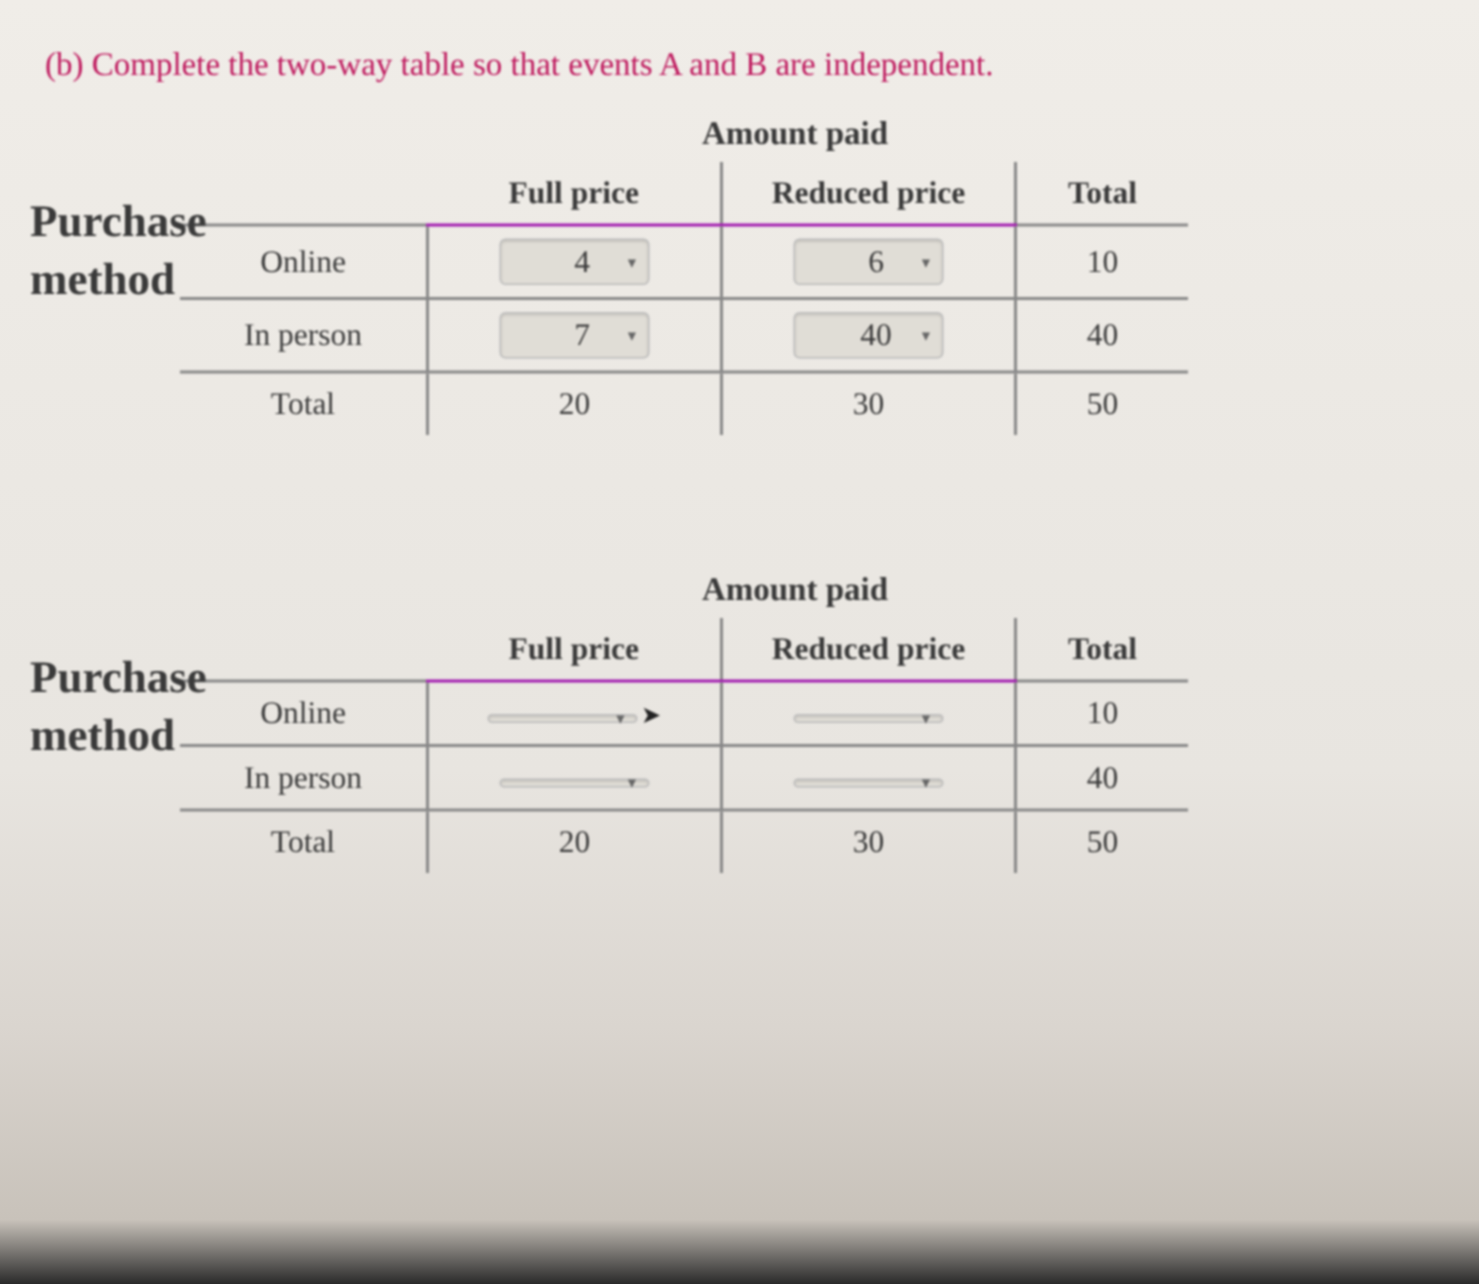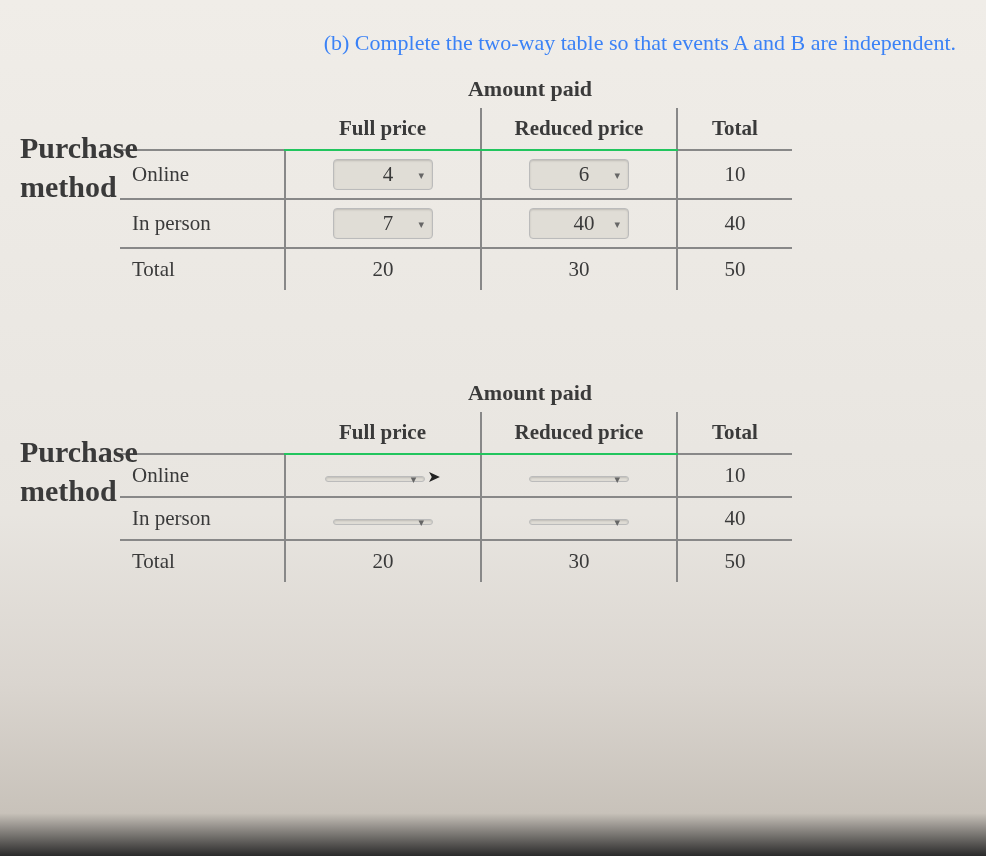--- a/index.html
+++ b/index.html
@@ -12,22 +12,21 @@
     background: linear-gradient(to bottom, #f0ede8 0%, #e8e5e0 60%, #dad5cf 80%, #c8c2ba 95%, #2a2a2a 100%);
     color: #3a3a3a;
     filter: blur(0.6px);
   }
   .question-block {
     margin-bottom: 90px;
   }
   .prompt {
     font-size: 22px;
     margin-bottom: 20px;
-    color: #3b82f6;
-    text-align: right;
+    color: #be185d;
   }
   .table-wrap {
     margin-left: 90px;
     position: relative;
   }
   .amount-heading {
     text-align: center;
     font-weight: bold;
     font-size: 22px;
     margin-bottom: 6px;
@@ -46,31 +45,31 @@
   }
   table {
     border-collapse: collapse;
   }
   th, td {
     padding: 8px 12px;
     font-size: 21px;
     text-align: center;
   }
   th.row-label, td.row-label {
-    text-align: left;
+    text-align: center;
     width: 140px;
     font-weight: normal;
     border-top: 2px solid #888;
     border-right: 2px solid #888;
   }
   td.row-label.bottom {
     border-top: 2px solid #888;
   }
   th.col-header {
-    border-bottom: 2px solid #22c55e;
+    border-bottom: 2px solid #a21caf;
     font-weight: bold;
     width: 170px;
   }
   th.col-header.sep { border-right: 2px solid #888; }
   td.cell {
     border-right: 2px solid #888;
     border-top: 2px solid #888;
     width: 170px;
   }
   td.cell.last { border-right: none; width: 90px; }

